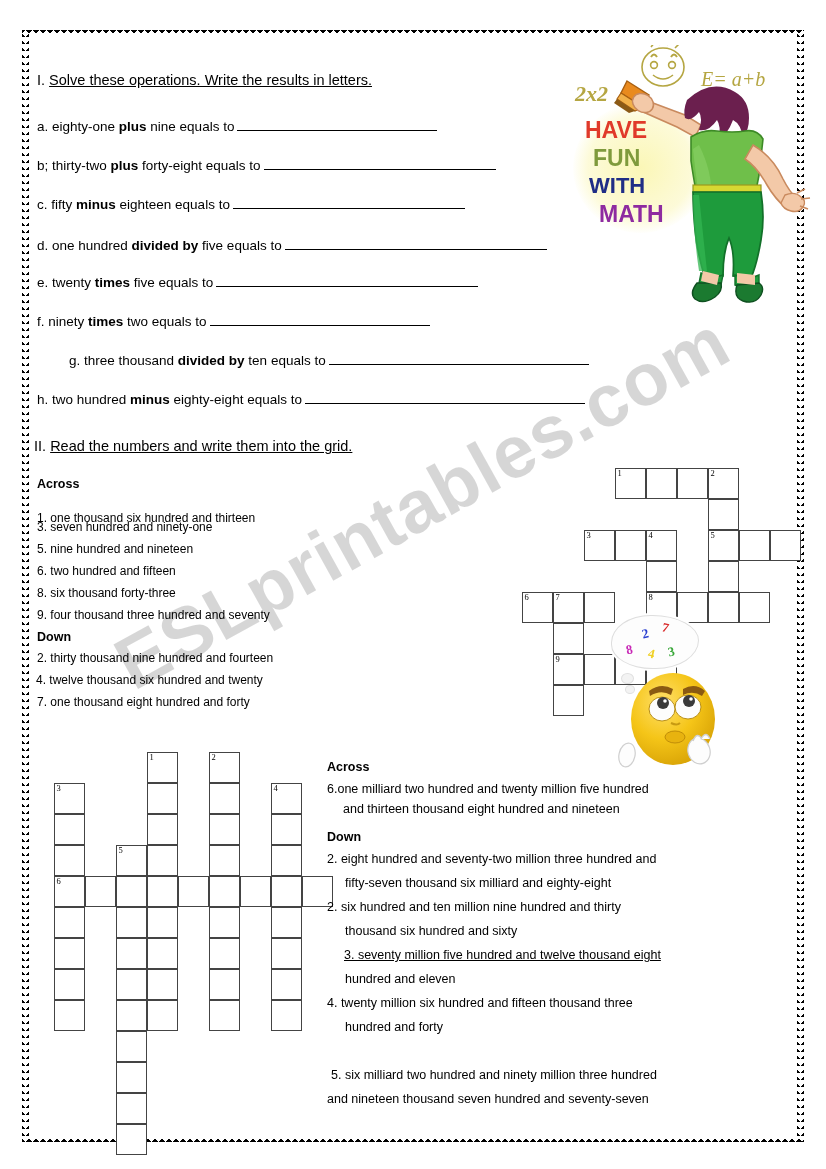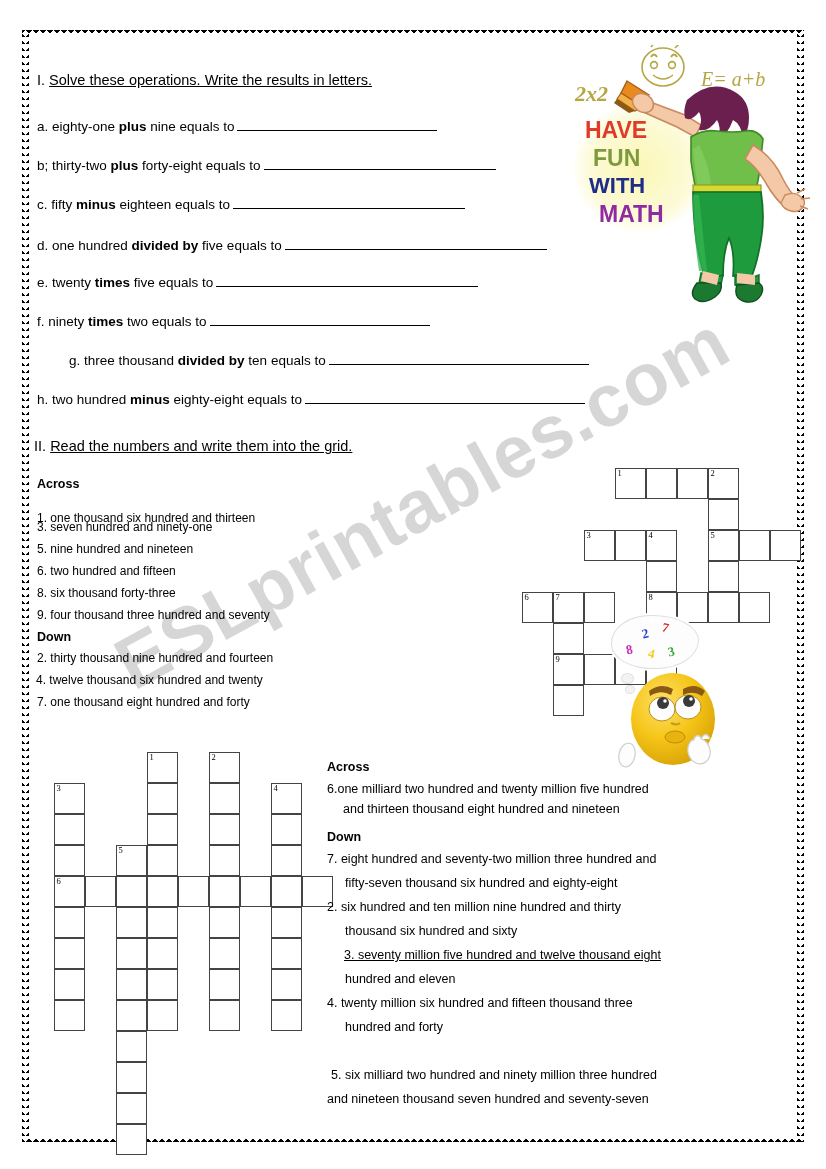--- a/index.html
+++ b/index.html
@@ -386,22 +386,22 @@
         <div class="cell" style="left: 62px; top: 372px; width: 31px; height: 31px;"></div>
       </div>
 
     <div class="clue2-head" style="left:305px; top:730px;">Across</div>
     <div id="g2-across">
         <div class="clue2" style="left: 305px; top: 752px;">6.one milliard two hundred and twenty  million five hundred</div>
         <div class="clue2" style="left: 321px; top: 772px;">and thirteen thousand  eight hundred and nineteen</div>
       </div>
     <div class="clue2-head" id="g2-down-label" style="left: 305px; top: 800px;">Down</div>
     <div id="g2-down">
-        <div class="clue2" style="left: 305px; top: 822px;">7. eight hundred and seventy-two million three hundred and</div>
-        <div class="clue2" style="left: 323px; top: 846px;">fifty-seven thousand six hundred and eighty-eight</div>
+        <div class="clue2" style="left: 305px; top: 822px;">2. eight hundred and seventy-two million three hundred and</div>
+        <div class="clue2" style="left: 323px; top: 846px;">fifty-seven thousand six milliard and eighty-eight</div>
         <div class="clue2" style="left: 305px; top: 870px;">2. six hundred and ten million nine hundred and thirty</div>
         <div class="clue2" style="left: 323px; top: 894px;">thousand six hundred and sixty</div>
         <div class="clue2" style="left: 322px; top: 918px; text-decoration: underline;">3.  seventy million five hundred and twelve thousand eight</div>
         <div class="clue2" style="left: 323px; top: 942px;">hundred and eleven</div>
         <div class="clue2" style="left: 305px; top: 966px;">4. twenty million six hundred and fifteen thousand three</div>
         <div class="clue2" style="left: 323px; top: 990px;">hundred and forty</div>
         <div class="clue2" style="left: 305px; top: 1014px;"></div>
         <div class="clue2" style="left: 309px; top: 1038px;">5.  six milliard two hundred and ninety million three hundred</div>
         <div class="clue2" style="left: 305px; top: 1062px; text-align: right;">and nineteen thousand seven hundred and seventy-seven</div>
       </div>

